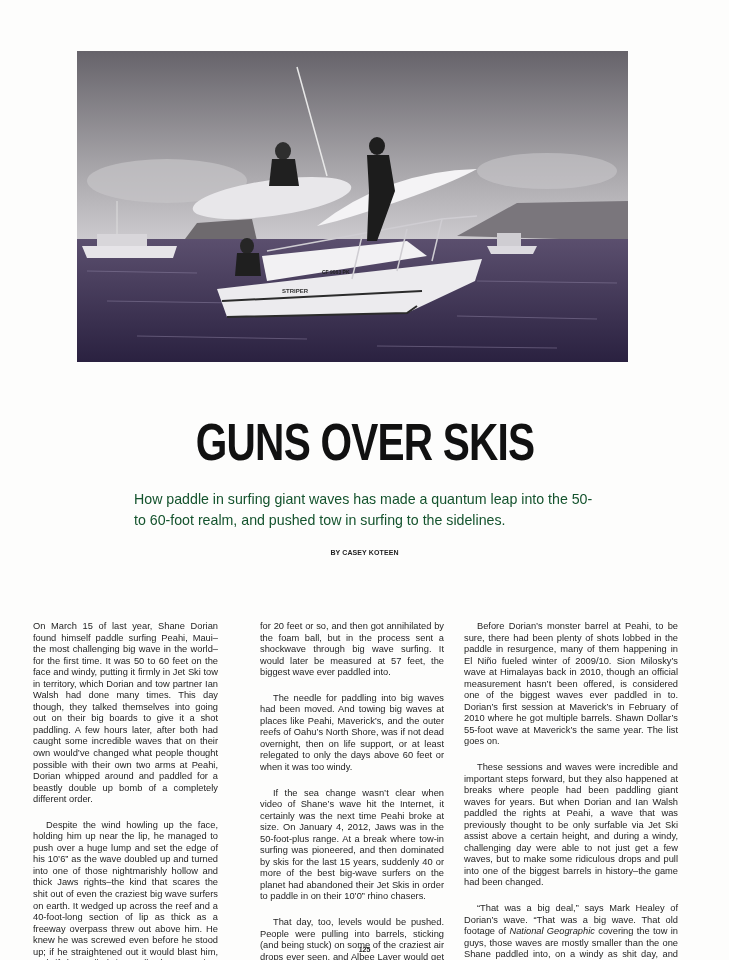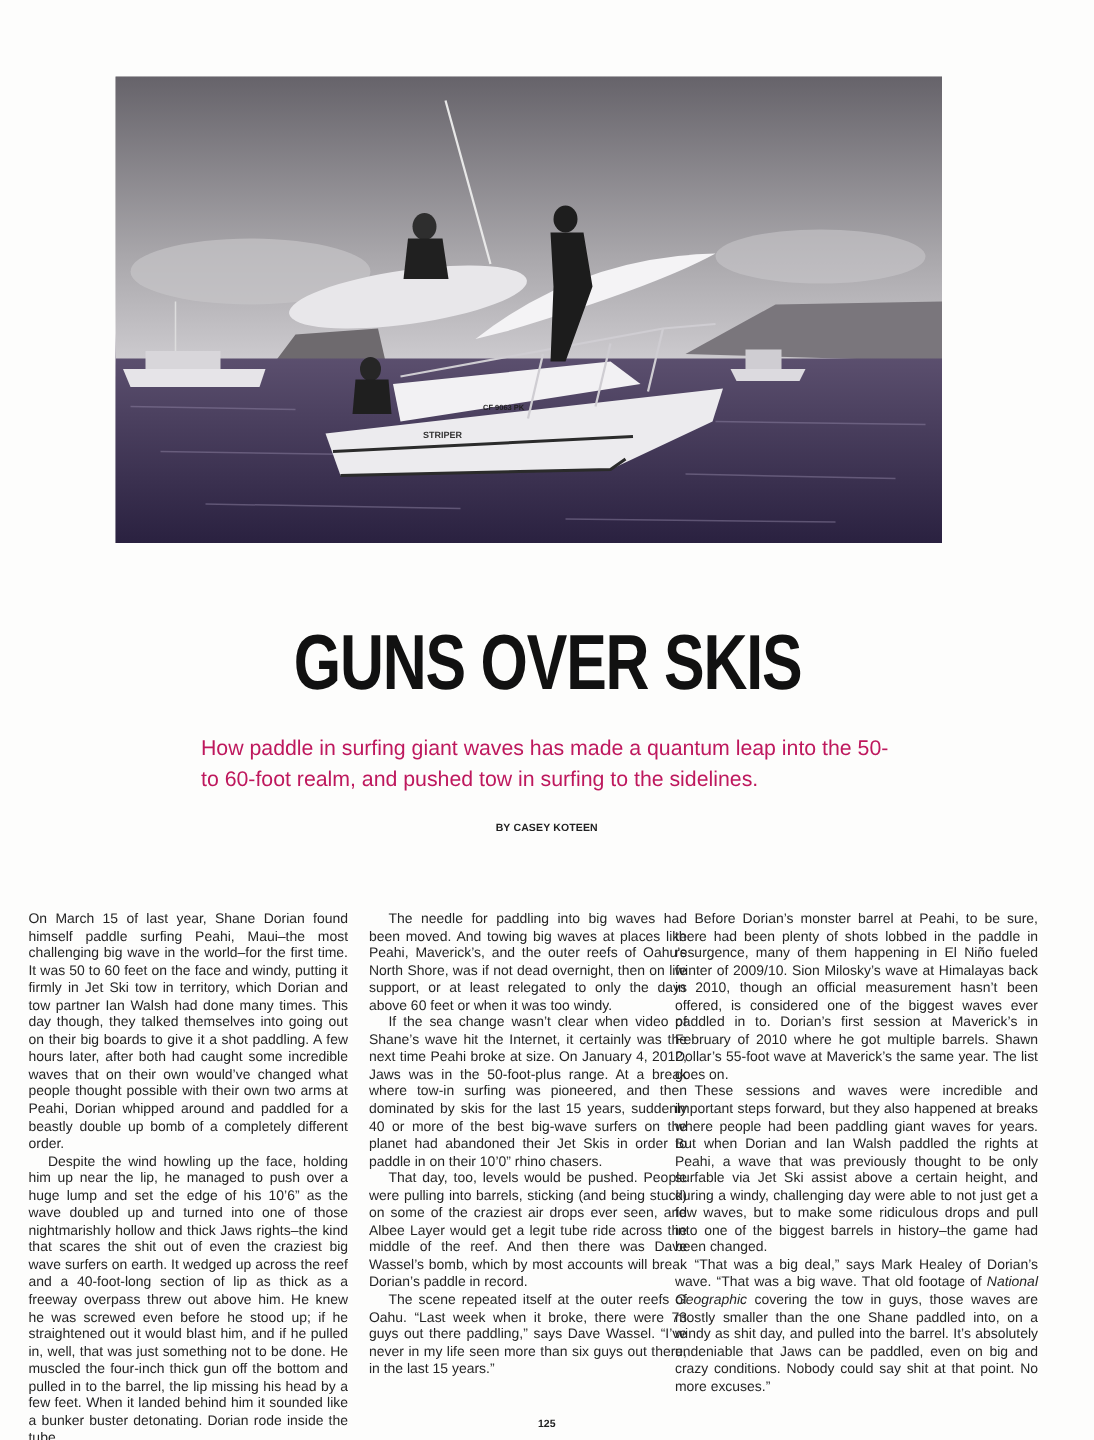--- a/index.html
+++ b/index.html
@@ -12,31 +12,31 @@
     background: linear-gradient(180deg, #6d6a70 0%, #8e8b90 25%, #b9b7bb 48%, #cfcdd1 55%, #5a4f68 62%, #3e3352 80%, #2c2340 100%);
   }
   .photo svg { position: absolute; left: 0; top: 0; }
   .headline {
     position: absolute; left: 0; width: 729px; top: 412px; text-align: center;
     font-family: "Liberation Sans", sans-serif; font-weight: bold; font-size: 52px;
     letter-spacing: -1px; transform: scaleX(0.78); transform-origin: 367px 0; color: #111;
   }
   .deck {
     position: absolute; left: 134px; top: 489px; width: 470px;
-    font-size: 14.2px; line-height: 21px; color: #be185d;
+    font-size: 14.2px; line-height: 21px; color: #14532d;
   }
   .byline {
     position: absolute; left: 0; width: 729px; top: 549px; text-align: center;
     font-size: 7px; font-weight: bold; letter-spacing: 0.1px; color: #222;
   }
   .col {
     position: absolute; top: 607px; font-size: 9.3px; line-height: 11.55px;
     text-align: justify; color: #242424; hyphens: manual;
   }
-  .col p { margin: 0; text-indent: 13px; }
+  .col p { margin: 14px; text-indent: 13px; }
   .col p.first { text-indent: 0; }
   .col1 { left: 19px; width: 213px; }
   .col2 { left: 246px; width: 212px; }
   .col3 { left: 450px; width: 242px; }
   .pageno {
     position: absolute; left: 0; width: 729px; top: 946px; text-align: center;
     font-size: 7px; font-weight: bold; color: #222;
   }
   em { font-style: italic; }
 </style>
@@ -115,20 +115,21 @@
 <div class="deck">How paddle in surfing giant waves has made a quantum leap into the 50- to 60-foot realm, and pushed tow in surfing to the sidelines.</div>
 
 <div class="byline">BY CASEY KOTEEN</div>
 
 <div class="col col1">
   <p class="first">On March 15 of last year, Shane Dorian found himself paddle surfing Peahi, Maui–the most challenging big wave in the world–for the first time. It was 50 to 60 feet on the face and windy, putting it firmly in Jet Ski tow in territory, which Dorian and tow partner Ian Walsh had done many times. This day though, they talked themselves into going out on their big boards to give it a shot paddling. A few hours later, after both had caught some incredible waves that on their own would’ve changed what people thought possible with their own two arms at Peahi, Dorian whipped around and paddled for a beastly double up bomb of a completely different order.</p>
   <p>Despite the wind howling up the face, holding him up near the lip, he managed to push over a huge lump and set the edge of his 10’6” as the wave doubled up and turned into one of those nightmarishly hollow and thick Jaws rights–the kind that scares the shit out of even the craziest big wave surfers on earth. It wedged up across the reef and a 40-foot-long section of lip as thick as a freeway overpass threw out above him. He knew he was screwed even before he stood up; if he straightened out it would blast him, and if he pulled in, well, that was just something not to be done. He muscled the four-inch thick gun off the bottom and pulled in to the barrel, the lip missing his head by a few feet. When it landed behind him it sounded like a bunker buster detonating. Dorian rode inside the tube</p>
 </div>
 
 <div class="col col2">
+  <p class="first">for 20 feet or so, and then got annihilated by the foam ball, but in the process sent a shockwave through big wave surfing. It would later be measured at 57 feet, the biggest wave ever paddled into.</p>
   <p>The needle for paddling into big waves had been moved. And towing big waves at places like Peahi, Maverick’s, and the outer reefs of Oahu’s North Shore, was if not dead overnight, then on life support, or at least relegated to only the days above 60 feet or when it was too windy.</p>
   <p>If the sea change wasn’t clear when video of Shane’s wave hit the Internet, it certainly was the next time Peahi broke at size. On January 4, 2012, Jaws was in the 50-foot-plus range. At a break where tow-in surfing was pioneered, and then dominated by skis for the last 15 years, suddenly 40 or more of the best big-wave surfers on the planet had abandoned their Jet Skis in order to paddle in on their 10’0” rhino chasers.</p>
   <p>That day, too, levels would be pushed. People were pulling into barrels, sticking (and being stuck) on some of the craziest air drops ever seen, and Albee Layer would get a legit tube ride across the middle of the reef. And then there was Dave Wassel’s bomb, which by most accounts will break Dorian’s paddle in record.</p>
   <p>The scene repeated itself at the outer reefs of Oahu. “Last week when it broke, there were 73 guys out there paddling,” says Dave Wassel. “I’ve never in my life seen more than six guys out there, in the last 15 years.”</p>
 </div>
 
 <div class="col col3">
   <p>Before Dorian’s monster barrel at Peahi, to be sure, there had been plenty of shots lobbed in the paddle in resurgence, many of them happening in El Niño fueled winter of 2009/10. Sion Milosky’s wave at Himalayas back in 2010, though an official measurement hasn’t been offered, is considered one of the biggest waves ever paddled in to. Dorian’s first session at Maverick’s in February of 2010 where he got multiple barrels. Shawn Dollar’s 55-foot wave at Maverick’s the same year. The list goes on.</p>
   <p>These sessions and waves were incredible and important steps forward, but they also happened at breaks where people had been paddling giant waves for years. But when Dorian and Ian Walsh paddled the rights at Peahi, a wave that was previously thought to be only surfable via Jet Ski assist above a certain height, and during a windy, challenging day were able to not just get a few waves, but to make some ridiculous drops and pull into one of the biggest barrels in history–the game had been changed.</p>
   <p><span>“That was a big deal,” says Mark Healey of Dorian’s wave. “That was a big wave. That old footage of</span> <em>National Geographic</em> <span>covering the tow in guys, those waves are mostly smaller than the one Shane paddled into, on a windy as shit day, and pulled into the barrel. It’s absolutely undeniable that Jaws can be paddled, even on big and crazy conditions. Nobody could say shit at that point. No more excuses.”</span></p>

